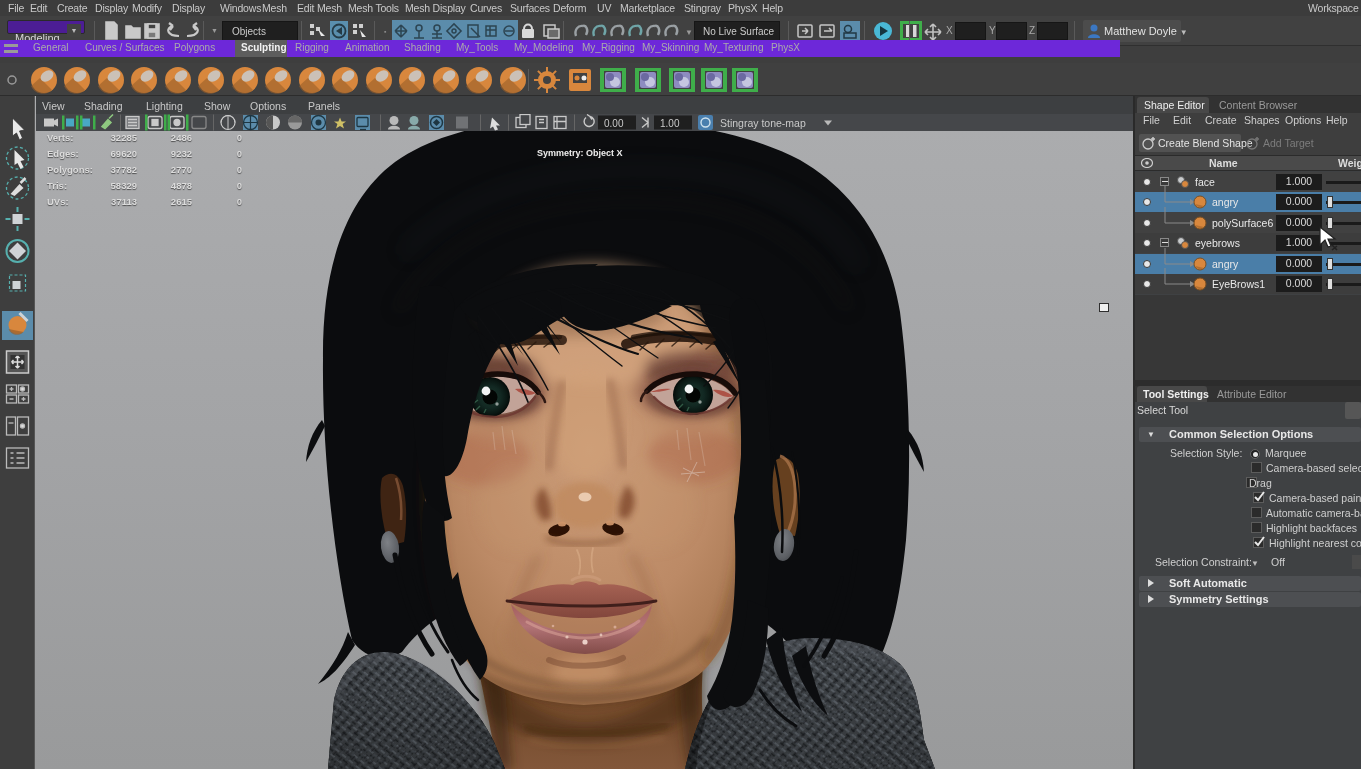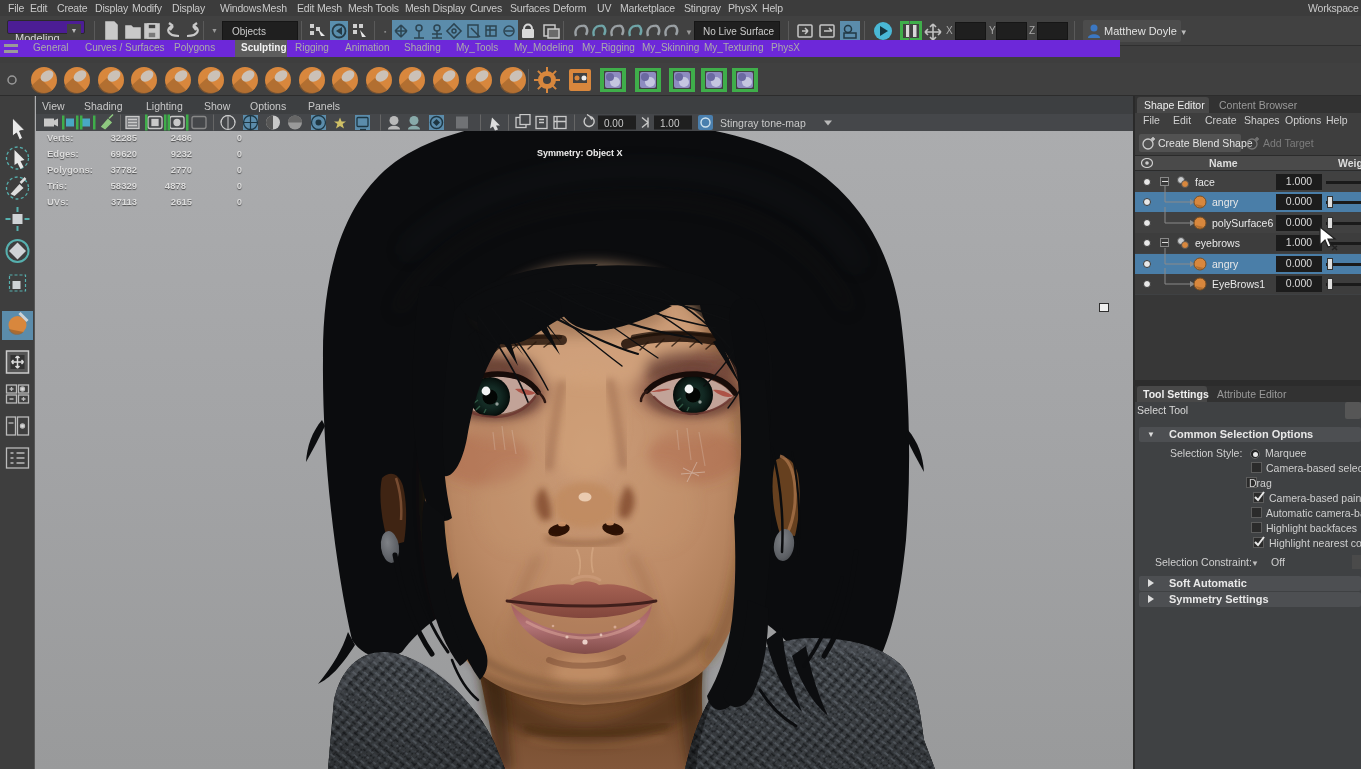--- a/index.html
+++ b/index.html
@@ -273,21 +273,21 @@
 <path d="M 856,552 C 852,592 842,628 824,656" stroke-width="5"></path>
 <path d="M 842,578 C 834,612 822,642 804,666" stroke-width="3.5"></path>
 <path d="M 760,690 C 770,706 782,718 796,726" stroke-width="3"></path>
 <path d="M 452,660 C 458,676 466,690 478,700" stroke-width="2.5"></path>
 </g>
 </svg>
 
 <div class="hud" style="left:47px;top:132px">Verts:<i style="width:60px;left:30px">32285</i><i style="width:50px;left:95px">2486</i><i style="width:50px;left:145px">0</i></div>
 <div class="hud" style="left:47px;top:148px">Edges:<i style="width:60px;left:30px">69620</i><i style="width:50px;left:95px">9232</i><i style="width:50px;left:145px">0</i></div>
 <div class="hud" style="left:47px;top:164px">Polygons:<i style="width:60px;left:30px">37782</i><i style="width:50px;left:95px">2770</i><i style="width:50px;left:145px">0</i></div>
-<div class="hud" style="left:47px;top:180px">Tris:<i style="width:60px;left:30px">58329</i><i style="width:50px;left:89px">4878</i><i style="width:50px;left:145px">0</i></div>
+<div class="hud" style="left:47px;top:180px">Tris:<i style="width:60px;left:30px">58329</i><i style="width:50px;left:95px">4878</i><i style="width:50px;left:145px">0</i></div>
 <div class="hud" style="left:47px;top:196px">UVs:<i style="width:60px;left:30px">37113</i><i style="width:50px;left:95px">2615</i><i style="width:50px;left:145px">0</i></div>
 <div class="abs" style="left:537px;top:148px;z-index:3;font-size:9px;font-weight:bold;color:#ededed;text-shadow:0 1px 2px rgba(30,30,30,.9);font-family:'Liberation Sans',sans-serif">Symmetry: Object X</div>
 <div class="abs" style="left:1099px;top:303px;width:10px;height:9px;border:1.5px solid #2e2e2e;background:#f0f0f0;z-index:3"></div>
 
 <div class="abs" id="row1">
     <span style="left:8px">File</span>
     <span style="left:30px">Edit</span>
     <span style="left:57px">Create</span>
     <span style="left:95px">Display</span>
     <span style="left:132px">Modify</span>

